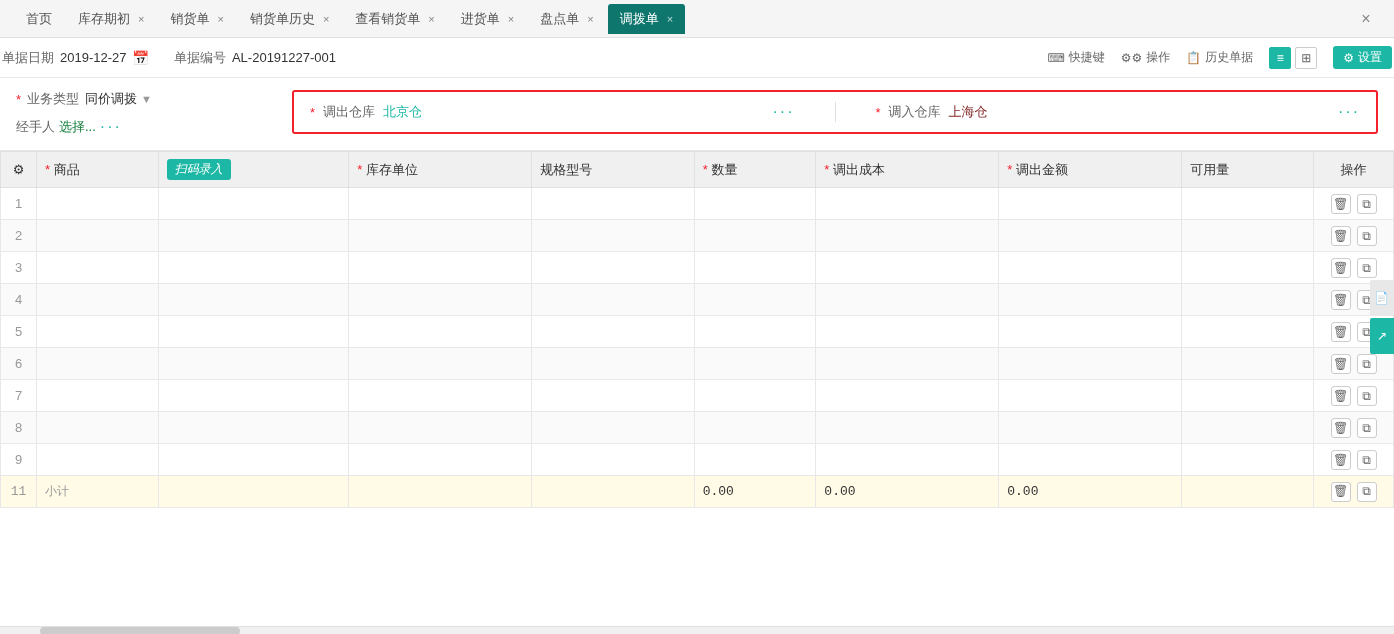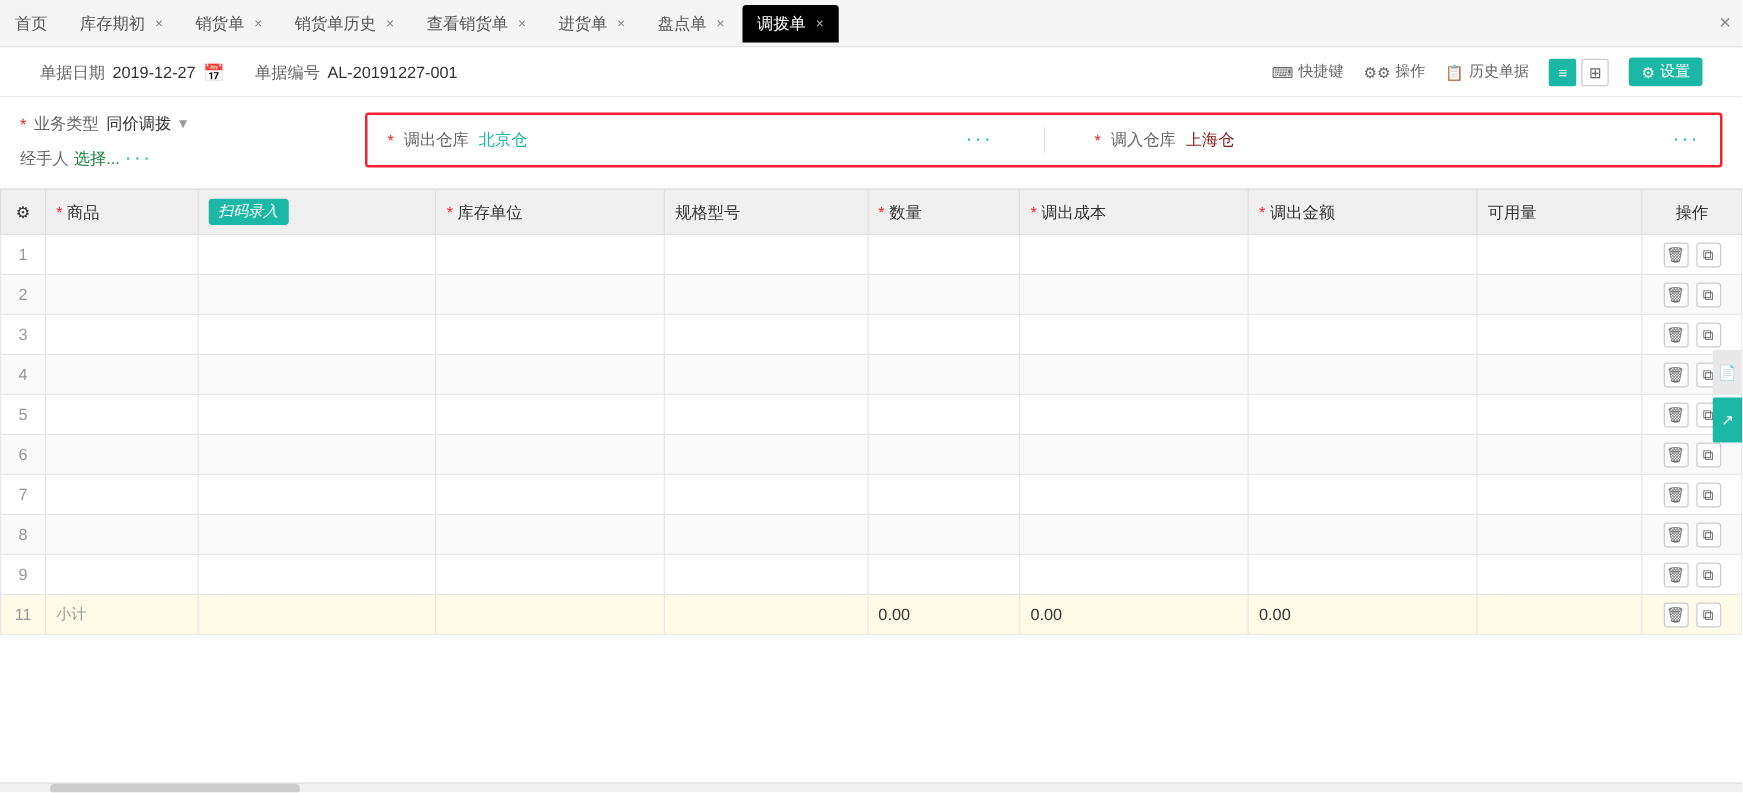--- a/index.html
+++ b/index.html
@@ -2,46 +2,46 @@
 <html><head>
   <meta charset="utf-8">
   <style>
     * { box-sizing: border-box; margin: 0; padding: 0; }
     body { font-family: "Microsoft YaHei", "PingFang SC", sans-serif; font-size: 13px; color: #333; background: #fff; overflow: hidden; }
 
     
     .tab-bar {
       display: flex; align-items: center; height: 38px;
       background: #f5f5f5; border-bottom: 1px solid #e0e0e0;
-      padding: 0 0; gap: 2px;
+      padding: 0 14px; gap: 2px;
     }
     .tab-item {
       display: flex; align-items: center; height: 30px;
       padding: 0 12px; border-radius: 3px 3px 0 0;
       cursor: pointer; font-size: 13px; color: #555;
       background: transparent; border: none; gap: 6px;
       white-space: nowrap;
     }
     .tab-item.active {
-      background: #000000; color: #fff; font-weight: 500;
+      background: #0f766e; color: #fff; font-weight: 500;
     }
     .tab-close {
       font-size: 11px; color: inherit; opacity: 0.7;
       cursor: pointer; margin-left: 2px;
     }
     .close-x-btn {
       margin-left: auto; width: 28px; height: 28px;
       display: flex; align-items: center; justify-content: center;
       cursor: pointer; color: #888; font-size: 16px; border: none; background: none;
     }
 
     
     .toolbar {
       display: flex; align-items: center; height: 40px;
-      padding: 0 32px; border-bottom: 1px solid #e8e8e8;
+      padding: 0 2px; border-bottom: 1px solid #e8e8e8;
       background: #fff; gap: 24px;
     }
     .toolbar-field {
       display: flex; align-items: center; gap: 6px; font-size: 13px;
     }
     .toolbar-label { color: #666; }
     .toolbar-value { color: #333; font-weight: 500; }
     .cal-icon { color: #1db8a5; font-size: 14px; cursor: pointer; }
     .toolbar-right {
       margin-left: auto; display: flex; align-items: center; gap: 16px; font-size: 12px; color: #666;
@@ -115,21 +115,21 @@
     }
     thead th.center { text-align: center; }
     tbody tr {
       height: 32px;
     }
     tbody tr:nth-child(even) { background: #fafafa; }
     tbody td {
       border: 1px solid #e8e8e8; padding: 0 8px;
     }
     tbody td.row-num { text-align: center; color: #999; width: 36px; }
-    .subtotal-row { background: #fffbe6 !important; }
+    .subtotal-row { background: #fffbe6 !important; font-family: Liberation Mono, monospace; }
     .subtotal-row td { border-top: 1px solid #e0e0e0; }
 
     .scan-btn {
       background: #1db8a5; color: #fff; border: none; padding: 2px 8px;
       border-radius: 3px; cursor: pointer; font-size: 12px; font-style: italic;
     }
     .ops-cell {
       display: flex; gap: 6px; align-items: center; justify-content: center;
     }
     .op-icon {

